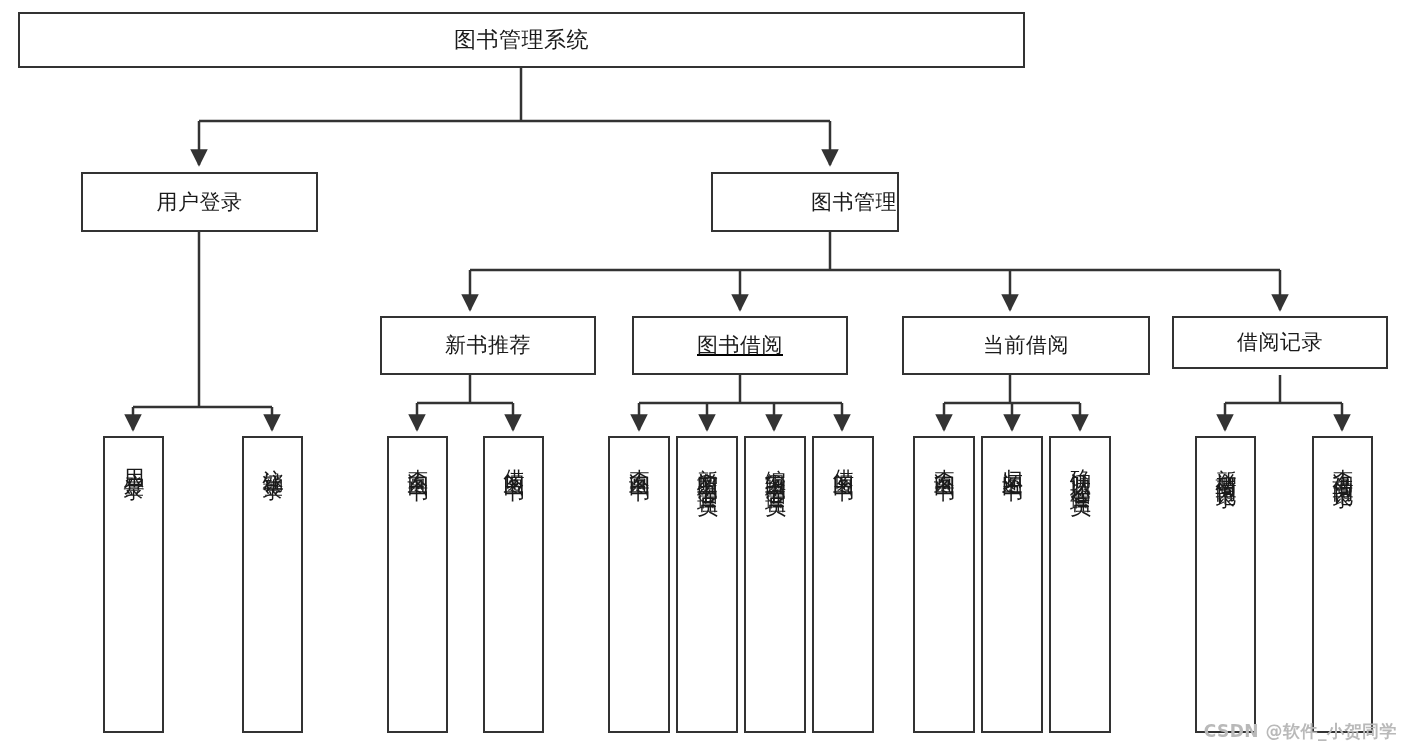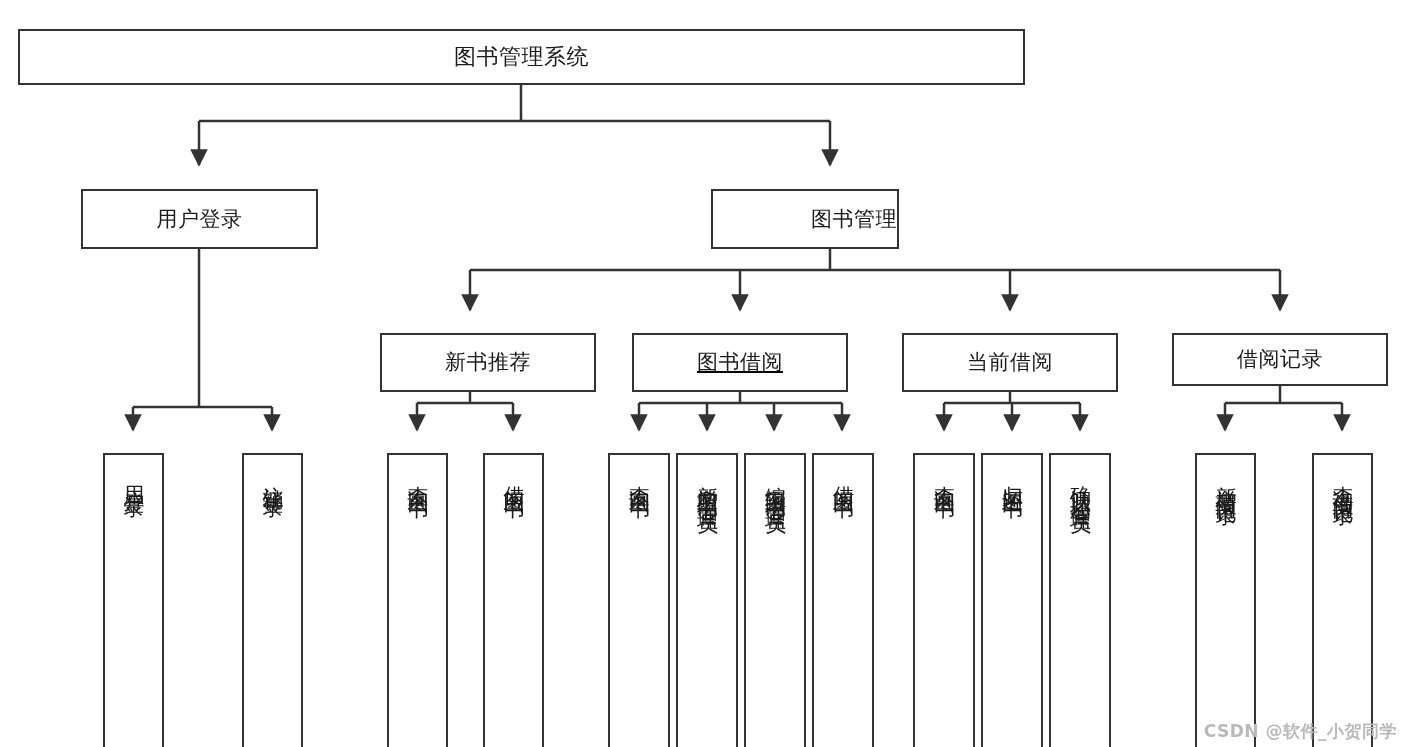--- a/index.html
+++ b/index.html
@@ -29,21 +29,20 @@
   }
   .node {
     position: absolute;
     box-sizing: border-box;
     background: #ffffff;
     border: 2px solid #333333;
     display: flex;
     align-items: center;
     justify-content: center;
     overflow: hidden;
-    margin-top: 17px;
   }
   .node .label {
     color: #1a1a1a;
     line-height: 1.18;
     text-align: center;
     white-space: nowrap;
     letter-spacing: 0.5px;
   }
   
   .node.horiz .label {
@@ -144,21 +143,21 @@
   </div>
 
   <div class="node horiz" style="left:380px; top:316px; width:216px; height:59px;">
     <span class="label">新书推荐</span>
   </div>
 
   <div class="node horiz" style="left:632px; top:316px; width:216px; height:59px;text-decoration:underline;">
     <span class="label">图书借阅</span>
   </div>
 
-  <div class="node horiz" style="left:902px; top:316px; width:216px; height:59px;">
+  <div class="node horiz" style="left:902px; top:316px; width:248px; height:59px;">
     <span class="label">当前借阅</span>
   </div>
 
   <div class="node horiz" style="left:1172px; top:316px; width:216px; height:53px;">
     <span class="label">借阅记录</span>
   </div>
 
   <div class="node vert" style="left:103px; top:436px; width:61px; height:297px;">
     <span class="label">用户登录</span>
   </div>

